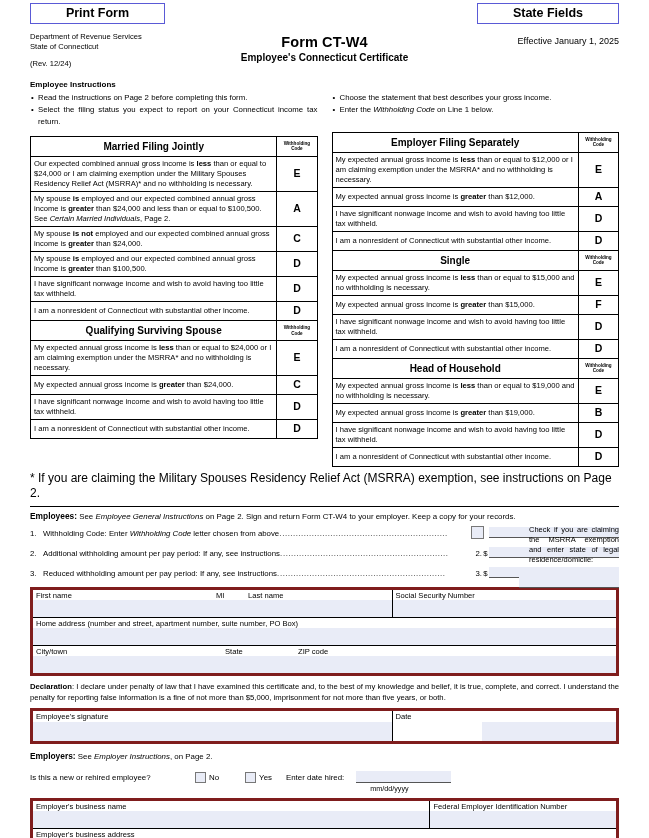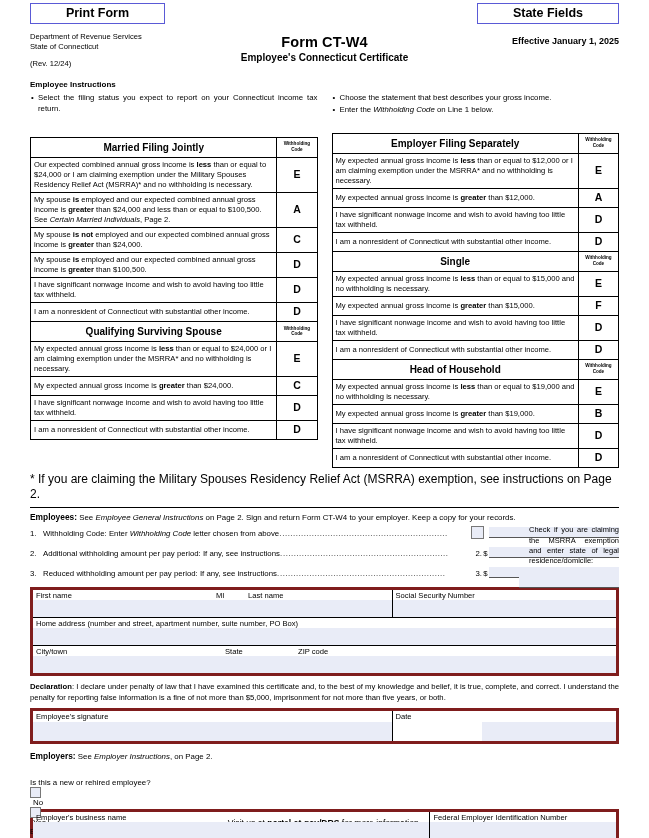--- a/index.html
+++ b/index.html
@@ -26,21 +26,21 @@
   }
   .btn-print { left:0; width:135px; }
   .btn-clear { right:0; width:142px; }
 
   .hdr { position:relative; height:48px; }
   .agency { position:absolute; left:0; top:0; font-size:7.6px; line-height:1.38; }
   .rev { position:absolute; left:0; top:27px; font-size:7.6px; }
   .titlewrap { position:absolute; left:0; right:0; top:2px; text-align:center; }
   .title-main { font-size:14.5px; font-weight:bold; letter-spacing:.1px; }
   .title-sub { font-size:10px; font-weight:bold; margin-top:2px; }
-  .effective { position:absolute; right:0; top:4px; font-size:9px; font-weight:bold; }
+  .effective { position:absolute; right:0; top:4px; font-size:9px; font-weight:normal; }
 
   
   .instr-head { font-size:8px; font-weight:bold; }
   .cols { display:flex; gap:14px; margin-top:3px; }
   .col { flex:1 1 0; min-width:0; }
   ul.bul { list-style:none; margin:0; padding:0; }
   ul.bul li {
     position:relative; padding-left:8px; font-size:7.8px;
     line-height:1.45; text-align:justify; margin-bottom:1px;
   }
@@ -99,21 +99,21 @@
   .finput.half { left:auto; width:60%; right:0; }
   .inline-lbl { position:absolute; font-size:7.6px; z-index:2; top:1px; }
 
   
   .decl { font-size:7.7px; line-height:1.42; margin-top:6px; text-align:justify; }
   .decl b { font-weight:bold; }
 
   
   .emp-lead { font-size:7.9px; margin-top:7px; }
   .emp-lead b { font-size:8.4px; }
-  .hirerow { display:flex; font-size:7.9px; margin-top:17px; gap:0; position:relative; height:22px;flex-direction:column; }
+  .hirerow { display:flex; align-items:center; font-size:7.9px; margin-top:6px; gap:0; position:relative; height:22px; }
   .hirerow .q { width:165px; flex:none; }
   .hirebox { width:11px; height:11px; border:1px solid #777; background:#e9ecf7; flex:none; }
   .hirelbl { margin:0 26px 0 3px; }
   .hire-date-wrap { position:relative; margin-left:12px; }
   .hire-date { width:95px; height:12px; background:#e9ecf7; border-bottom:1px solid #555; }
   .mmdd { position:absolute; left:14px; top:13px; font-size:7.2px; }
 
   .footer { text-align:center; font-size:8.6px; position:absolute; left:0; right:0; bottom:10px; }
   .footer b { font-weight:bold; }
 </style>
@@ -138,32 +138,33 @@
       <div class="title-sub">Employee's Connecticut Certificate</div>
     </div>
     <div class="effective">Effective January 1, 2025</div>
   </div>
 
   <div class="instr-head">Employee Instructions</div>
 
   <div class="cols">
     <div class="col">
       <ul class="bul">
+        <li class="nojust">Read the instructions on Page 2 before completing this form.</li>
         <li>Select the filing status you expect to report on your Connecticut income tax return.</li>
       </ul>
     </div>
     <div class="col">
       <ul class="bul">
         <li class="nojust">Choose the statement that best describes your gross income.</li>
         <li class="nojust">Enter the <i>Withholding Code</i> on Line 1 below.</li>
       </ul>
     </div>
   </div>
 
-  <div class="cols" style="margin-top:16px;">
+  <div class="cols" style="margin-top:4px;">
 
     <div class="col">
 
       <table class="tbl">
         <tbody>
             <tr>
           <td class="grp">Married Filing Jointly</td>
           <td class="ghdr code">Withholding Code</td>
         </tr>
         <tr>

